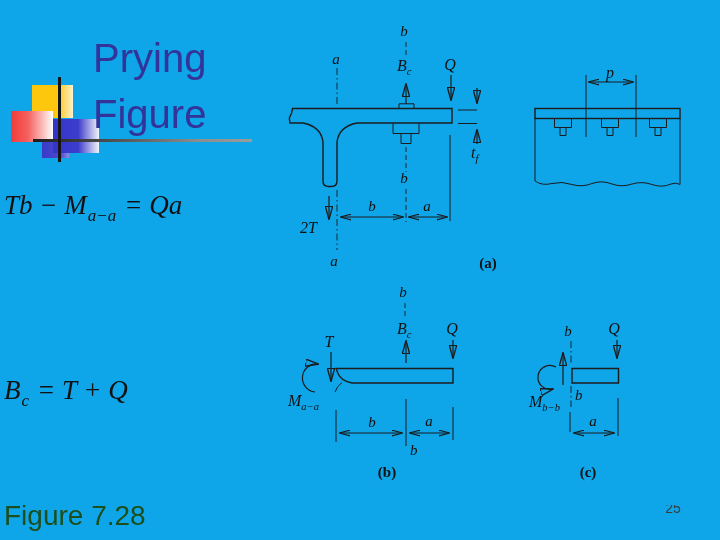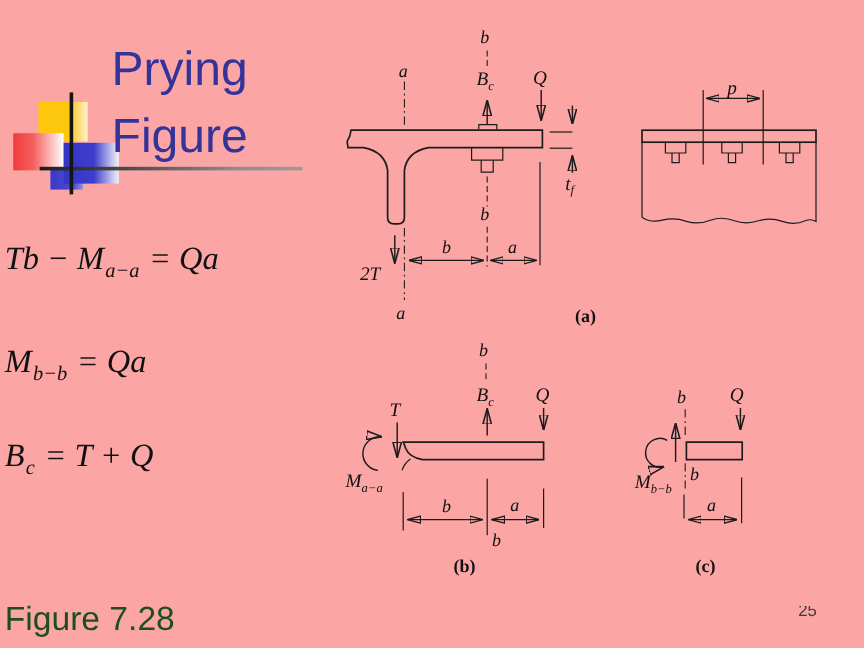--- a/index.html
+++ b/index.html
@@ -1,17 +1,17 @@
 <!DOCTYPE html>
 <html><head>
 <meta charset="utf-8">
 <style>
   html,body{margin:0;padding:0;background:#888;}
   .slide{
-    position:relative;width:720px;height:540px;background:#fca5a5;
+    position:relative;width:720px;height:540px;background:#0ea5e9;
     overflow:hidden;font-family:"Liberation Sans",sans-serif;
   }
   
   .sq{position:absolute;}
   .sq-yellow{left:32px;top:85px;width:41px;height:33px;z-index:1;
     background:linear-gradient(90deg,#fcc70c 0%,#fcc70c 60%,#fde292 88%,#fdf3cf 100%);}
   .sq-red{left:11px;top:111px;width:42px;height:31px;z-index:2;
     background:linear-gradient(90deg,#f23b3b 0%,#f4605e 40%,#fbc9c6 80%,#ffffff 100%);}
   .sq-blue-sub{left:42px;top:140px;width:27px;height:18px;z-index:3;
     background:linear-gradient(90deg,#3a3ac9 0%,#4a4ad0 70%,#8e8ede 100%);}
@@ -23,23 +23,23 @@
 
   
   .title{position:absolute;left:93px;top:30px;z-index:6;
     color:#333399;font-size:40px;line-height:56px;font-weight:400;letter-spacing:0px;}
 
   
   .eq{position:absolute;left:4px;color:#111;
     font-family:"Liberation Serif",serif;font-style:italic;font-size:27px;white-space:nowrap;}
   .eq .sub{font-size:17px;position:relative;top:7px;margin:0 6px 0 1px;}
   .eq .rhs{margin-left:2px;}
-  .eq1{top:200px;}
+  .eq1{top:190px;}
   .eq2{top:286px;}
-  .eq3{top:364px;}
+  .eq3{top:375px;}
 
   
   .figcap{position:absolute;left:4px;top:500px;font-size:28px;color:#1c4f1c;}
   .pagenum{position:absolute;left:660px;top:505px;width:26px;height:13px;overflow:hidden;
     color:#3c3c3c;font-size:14px;line-height:14px;}
   .pagenum span{display:block;margin-top:-4px;text-align:center;}
 
   
   .diag{position:absolute;left:275px;top:15px;}
   .diag path,.diag line,.diag rect{stroke:#1c1c1c;fill:none;}
@@ -66,21 +66,20 @@
   <div class="sq sq-blue"></div>
   <div class="rule-h"></div>
   <div class="rule-v"></div>
 
   <div class="title">
     <div>Prying</div>
     <div>Figure</div>
   </div>
 
   <div class="eq eq1"><span>Tb − M</span><span class="sub">a−a</span><span class="rhs">= Qa</span></div>
-  <div class="eq eq2"><span>M</span><span class="sub">b−b</span><span class="rhs">= Qa</span></div>
   <div class="eq eq3"><span>B</span><span class="sub">c</span><span class="rhs">= T + Q</span></div>
 
   <svg class="diag" width="445" height="470" viewBox="275 15 445 470" xmlns="http://www.w3.org/2000/svg">
     <defs>
       <marker id="arr" viewBox="0 0 10 6" refX="9.5" refY="3" markerWidth="11" markerHeight="7" orient="auto-start-reverse">
         <path d="M0,0.3 L10,3 L0,5.7 Z" fill="#1c1c1c" stroke="none"></path>
       </marker>
     </defs>
 
     <g>

